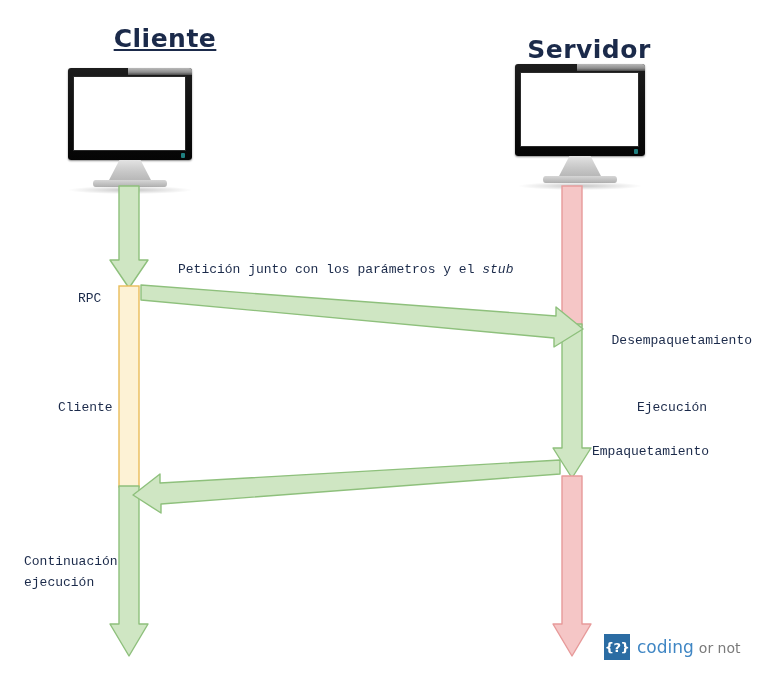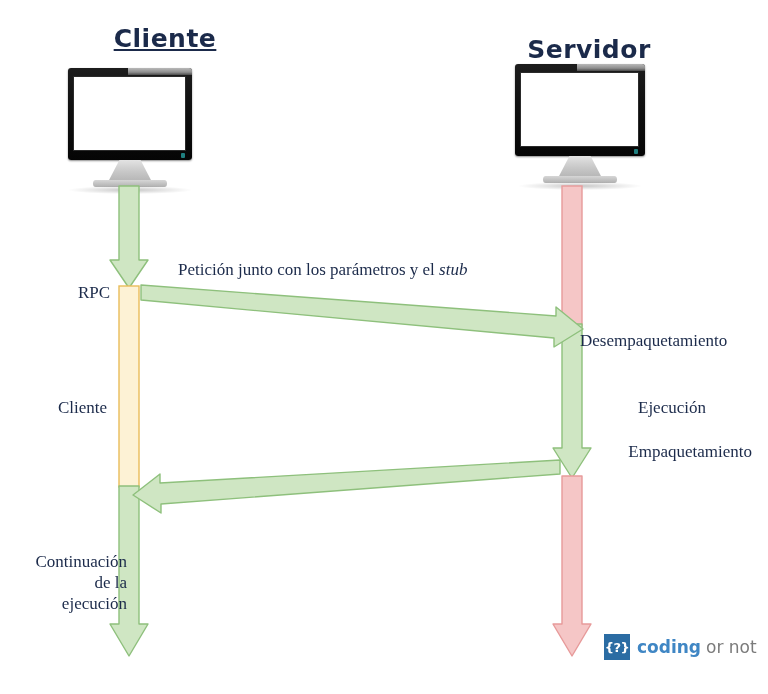--- a/index.html
+++ b/index.html
@@ -96,37 +96,37 @@
   
   #diagram {
     position: absolute;
     left: 0; top: 0;
     width: 768px; height: 694px;
   }
 
   
   .lbl {
     position: absolute;
-    font-family: Liberation Serif, serif;
-    font-size: 17px;
+    font-family: Liberation Mono, monospace;
+    font-size: 13px;
     color: #1b2a4a;
     white-space: nowrap;
     line-height: 21px;
   }
   .lbl.multi { white-space: normal; text-align: center; }
   .lbl .it { font-style: italic; }
 
   #lbl-peticion   { left: 178px; top: 259px; }
-  #lbl-rpc        { left: 78px;  top: 282px; }
+  #lbl-rpc        { left: 78px;  top: 288px; }
   #lbl-espera     { left: 58px;  top: 397px; }
   #lbl-envio      { left: 266px; top: 441px; }
-  #lbl-desemp     { left: 580px; top: 330px; width: 160px; text-align: left; }
+  #lbl-desemp     { left: 592px; top: 330px; width: 160px; text-align: right; }
   #lbl-ejecucion  { left: 592px; top: 397px; width: 160px; text-align: center; }
-  #lbl-empaq      { left: 592px; top: 441px; width: 160px; text-align: right; }
-  #lbl-continua   { left: 9px;  top: 551px; width: 118px; text-align: right; }
+  #lbl-empaq      { left: 592px; top: 441px; width: 160px; text-align: left; }
+  #lbl-continua   { left: 24px;  top: 551px; width: 118px; text-align: left; }
 
   
   #logo {
     position: absolute;
     left: 604px; top: 634px;
     display: flex;
     align-items: center;
     gap: 7px;
   }
   #logo .mark {
@@ -138,25 +138,24 @@
     font-weight: bold;
     display: flex;
     align-items: center;
     justify-content: center;
     letter-spacing: -0.5px;
   }
   #logo .w1 {
     font-family: "DejaVu Sans", sans-serif;
     font-size: 17px;
     color: #3f86c4;
-    font-weight: bold;
   }
   #logo .w2 {
     font-family: "DejaVu Sans", sans-serif;
-    font-size: 17px;
+    font-size: 14px;
     color: #7b7b7b;
     margin-left: 5px;
     text-align: center;
   }
 </style>
 </head>
 <body>
 
 <div id="canvas">
 
@@ -230,21 +229,20 @@
   <div class="lbl multi" id="lbl-desemp">
     <div>Desempaquetamiento</div>
   </div>
 
   <div class="lbl" id="lbl-ejecucion">Ejecución</div>
 
   <div class="lbl" id="lbl-empaq">Empaquetamiento</div>
 
   <div class="lbl multi" id="lbl-continua">
     <div>Continuación</div>
-    <div>de la</div>
     <div>ejecución</div>
   </div>
 
   <div id="logo">
     <div class="mark">{?}</div>
     <div style="display:flex; align-items:baseline;">
       <span class="w1">coding</span>
       <span class="w2">or not</span>
     </div>
   </div>

